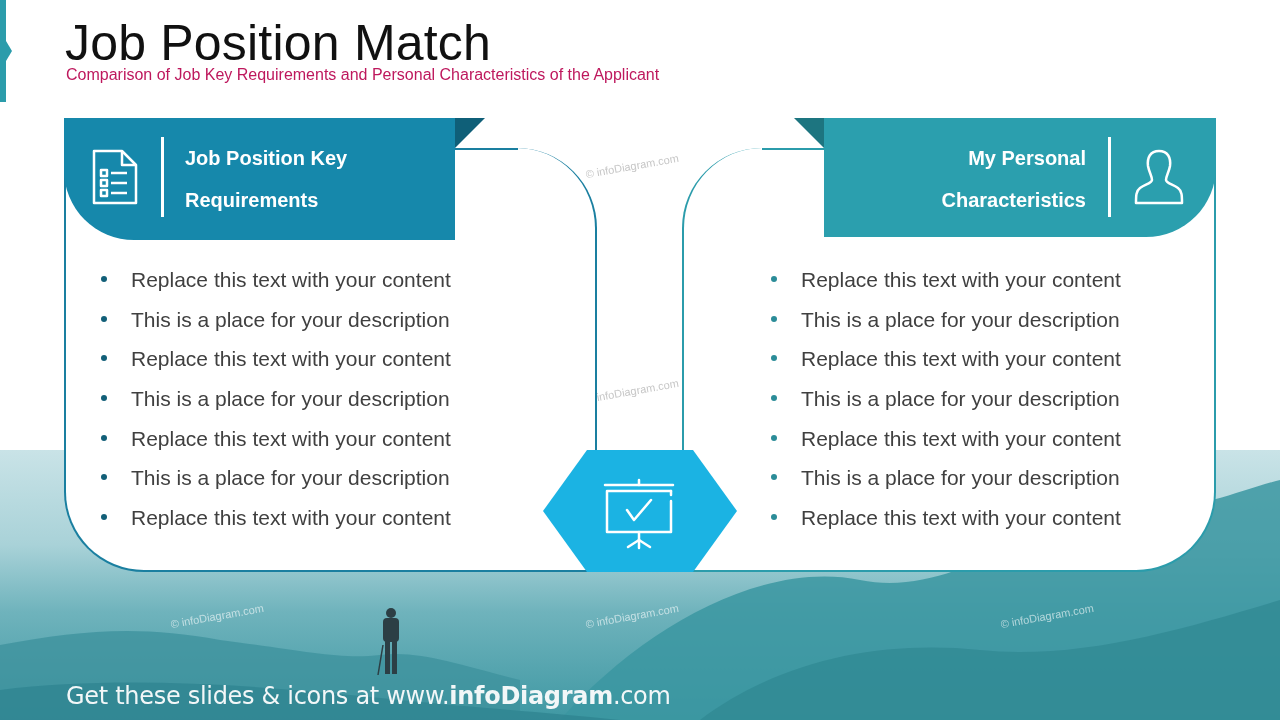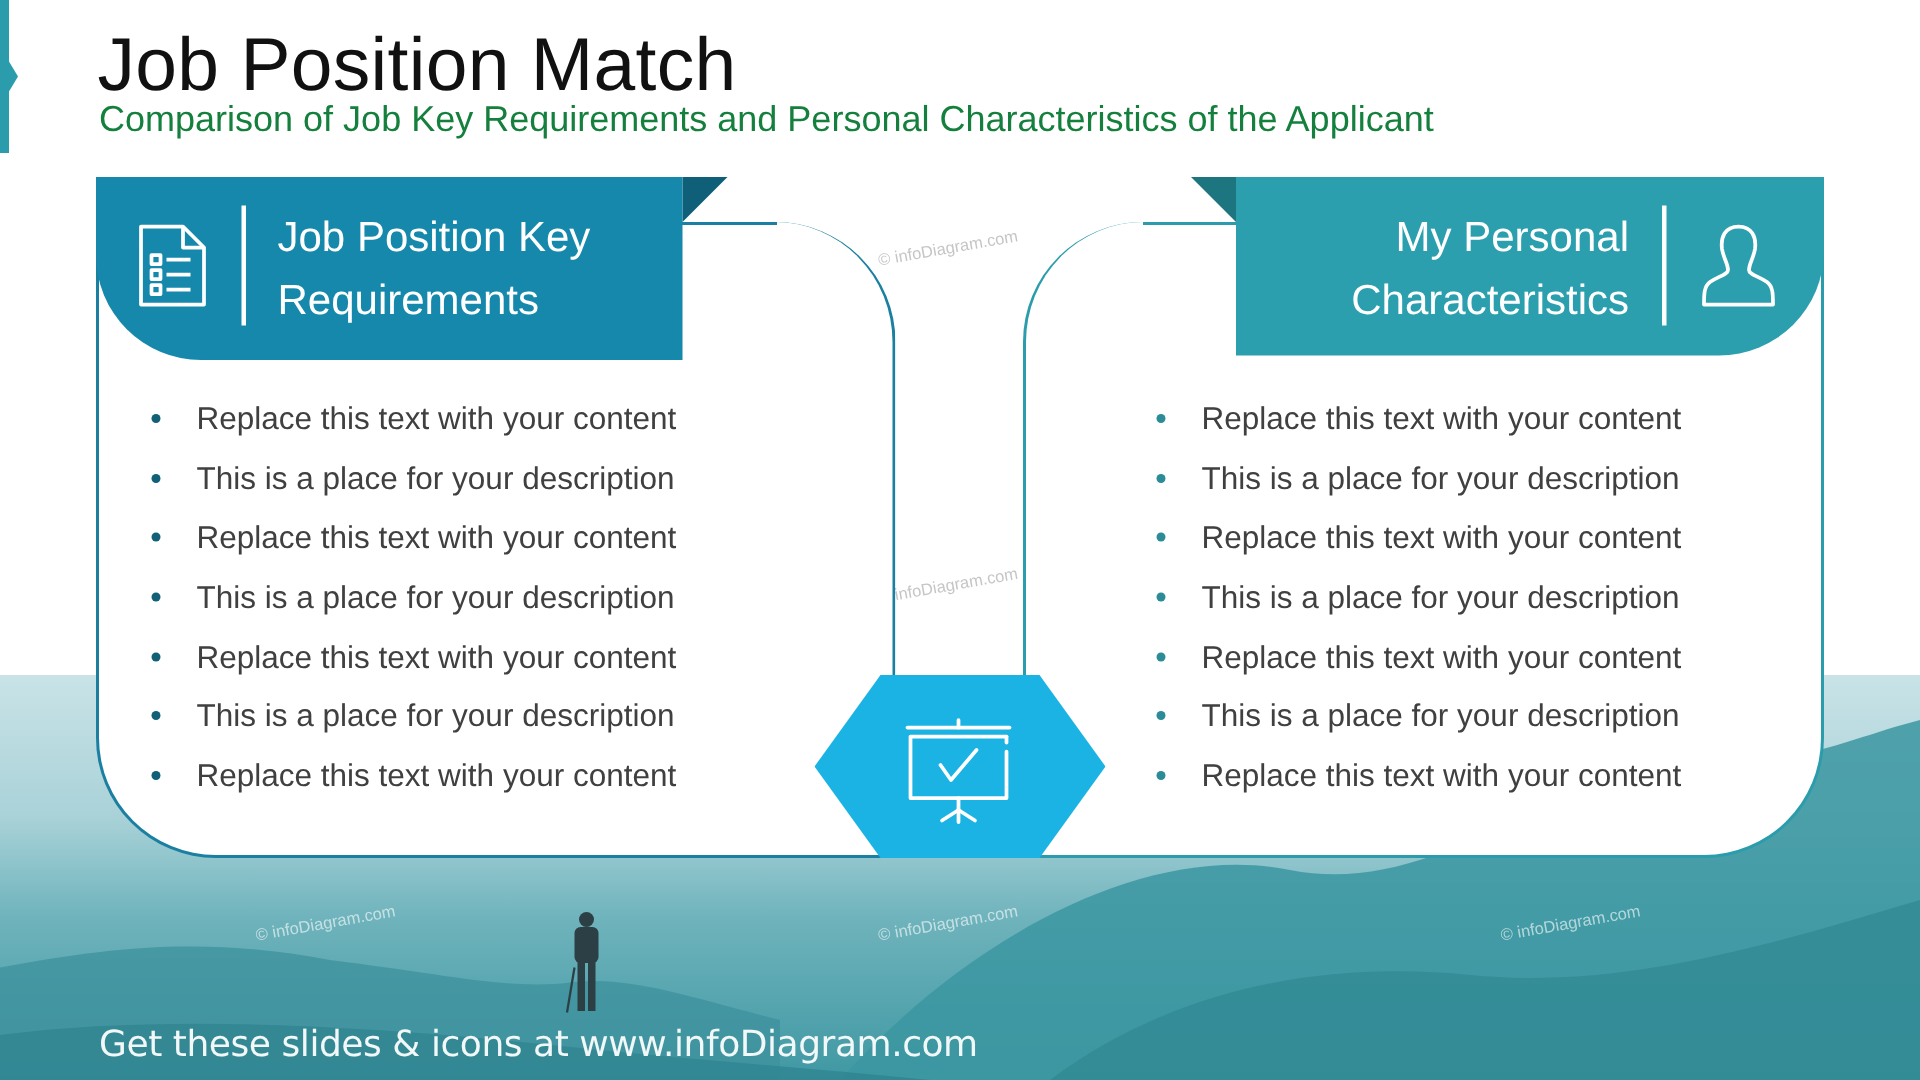--- a/index.html
+++ b/index.html
@@ -14,34 +14,34 @@
   .accent-notch {
     position: absolute; left: 6px; top: 41px; width: 0; height: 0;
     border-top: 10px solid transparent; border-bottom: 10px solid transparent;
     border-left: 6px solid #2b9cab;
   }
   .title {
     position: absolute; left: 65px; top: 14px; font-size: 50px; color: #111;
     font-family: "Liberation Sans", sans-serif; letter-spacing: 0.2px;
   }
   .subtitle {
-    position: absolute; left: 66px; top: 66px; font-size: 24px; color: #15803d;
+    position: absolute; left: 66px; top: 66px; font-size: 16px; color: #be185d;
   }
   
   .landscape {
     position: absolute; left: 0; top: 450px; width: 1280px; height: 270px;
     background: linear-gradient(180deg, #c9e3e7 0%, #a9d2d8 35%, #6fb3bc 60%, #3f98a3 100%);
     overflow: hidden;
   }
   .landscape svg { position: absolute; left: 0; top: 0; }
   .footer {
     position: absolute; left: 66px; top: 682px; font-size: 24px; color: #f2f7f8;
     font-family: "DejaVu Sans", sans-serif; letter-spacing: -0.3px;
   }
-  .footer b { font-weight: normal; }
+  .footer b { font-weight: bold; }
   
   .card {
     position: absolute; top: 148px; height: 424px; background: #fff;
     box-sizing: border-box;
   }
   .card-left {
     left: 64px; width: 533px; border: 2px solid #1a7fa0;
     border-radius: 0 80px 0 80px;
     border-top: none;
   }
@@ -66,21 +66,21 @@
   }
   .header-right {
     position: absolute; left: 824px; top: 118px; width: 392px; height: 119px;
     background: #2b9fae; border-radius: 0 0 70px 0;
   }
   .fold-right {
     position: absolute; left: 794px; top: 118px; width: 0; height: 0;
     border-right: 30px solid #1d7580; border-bottom: 30px solid transparent;
   }
   .header-title {
-    position: absolute; color: #fff; font-weight: normal; font-size: 28px; line-height: 42px;
+    position: absolute; color: #fff; font-weight: bold; font-size: 20px; line-height: 42px;
   }
   .header-left .header-title { left: 121px; top: 19px; text-align: left; }
   .header-right .header-title { right: 130px; top: 19px; text-align: right; }
   .vdivider { position: absolute; width: 3px; height: 80px; background: #fff; top: 19px; }
   .header-left .vdivider { left: 97px; }
   .header-right .vdivider { left: 284px; }
   .header-icon { position: absolute; }
   .header-left .header-icon { left: 27px; top: 30px; }
   .header-right .header-icon { left: 308px; top: 30px; }
   ul.bullets {

